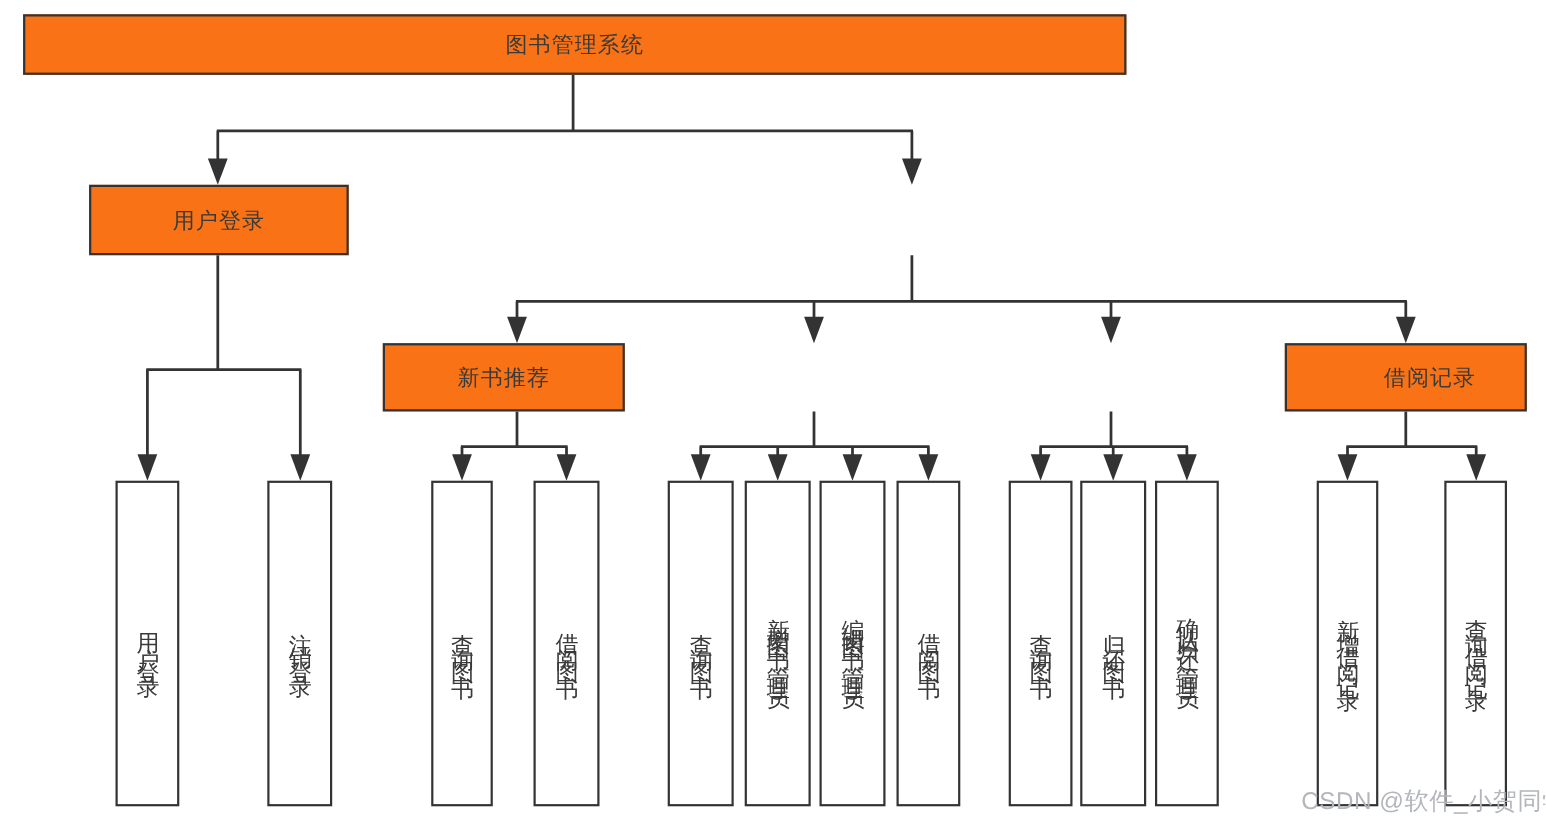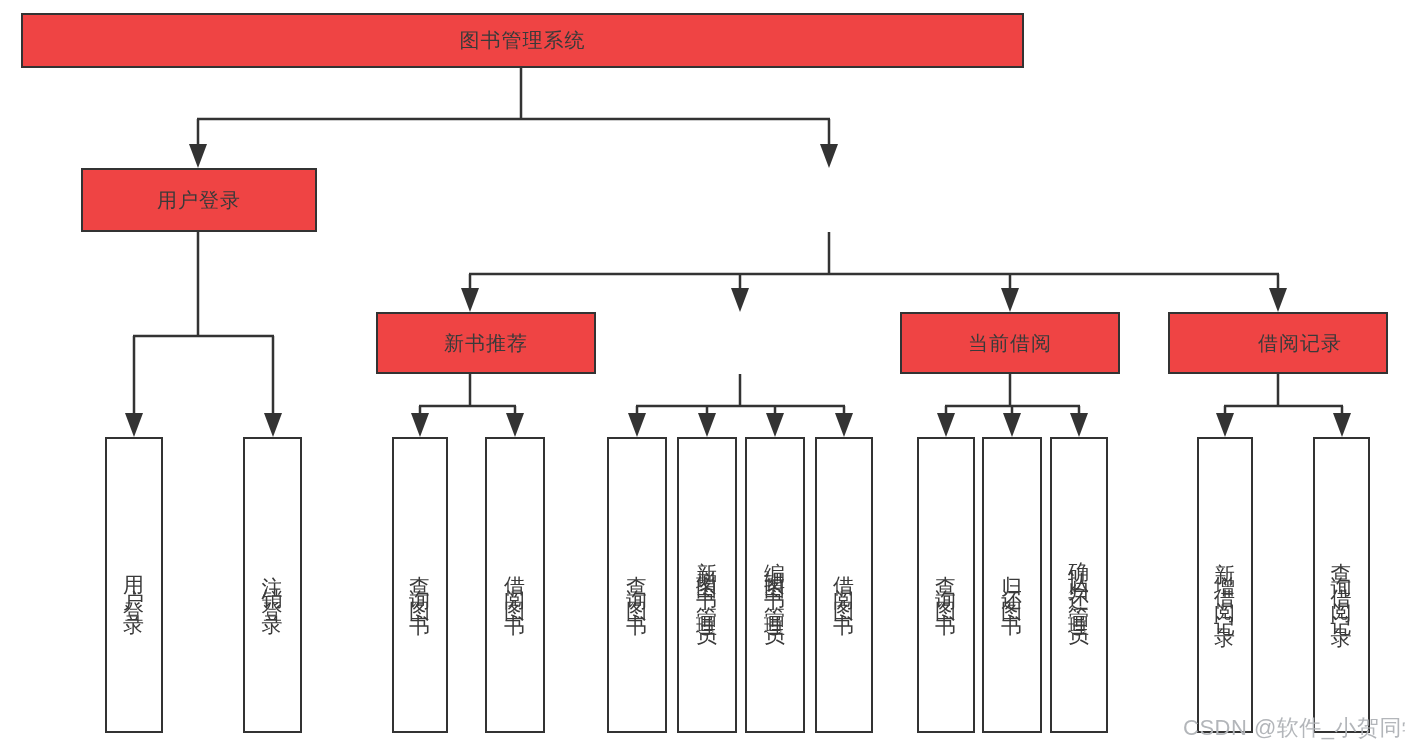--- a/index.html
+++ b/index.html
@@ -8,21 +8,21 @@
     width:1405px;height:747px;
     background:#ffffff;
     font-family:"Liberation Sans","DejaVu Sans",sans-serif;
     color:#3a3a3a;
     overflow:hidden;
   }
   .wires{position:absolute;left:0;top:0;}
   .box{
     position:absolute;
     box-sizing:border-box;
-    background:#ef4444;
+    background:#f97316;
     border:2.5px solid #333333;
     display:flex;
     align-items:center;
     justify-content:center;
     font-size:20px;
     color:#3a3a3a;
     letter-spacing:1px;
     z-index:2;
   }
   .leaf{
@@ -101,22 +101,21 @@
       <path d="M1278,374 V406 M1224,406 H1343 M1225,406 V420 M1342,406 V420"></path>
       <polygon points="1216,413 1234,413 1225,437" fill="#333333" stroke="none"></polygon>
       <polygon points="1333,413 1351,413 1342,437" fill="#333333" stroke="none"></polygon>
     </g>
   </svg>
 
   <div class="box" style="left:21px;top:13px;width:1003px;height:55px;">图书管理系统</div>
 
   <div class="box" style="left:81px;top:168px;width:236px;height:64px;">用户登录</div>
 
-  <div class="box" style="left:376px;top:312px;width:220px;height:62px;">新书推荐</div>
-  <div class="box" style="left:900px;top:312px;width:220px;height:62px;">当前借阅</div>
+  <div class="box" style="left:348px;top:312px;width:220px;height:62px;">新书推荐</div>
   <div class="box" style="left:1168px;top:312px;width:220px;height:62px;padding-left:44px;">借阅记录</div>
 
   <div class="leaf" style="left:105px;width:58px;">
     <span class="vtext">用户登录</span>
   </div>
   <div class="leaf" style="left:243px;width:59px;">
     <span class="vtext">注销登录</span>
   </div>
 
   <div class="leaf" style="left:392px;width:56px;">

